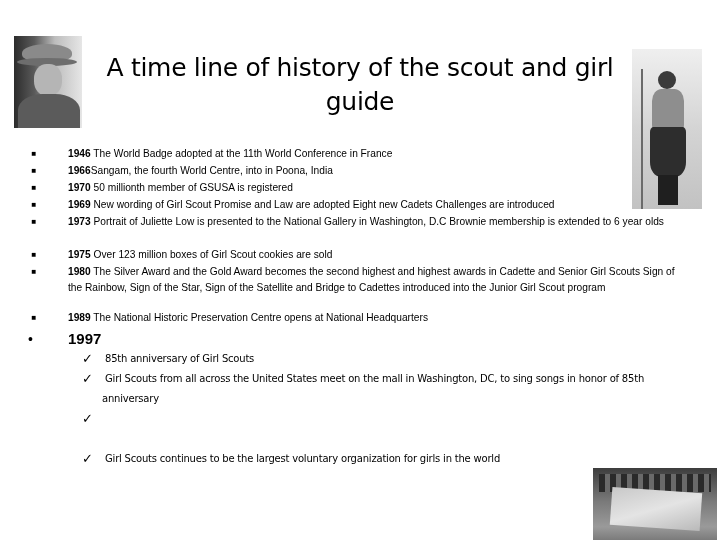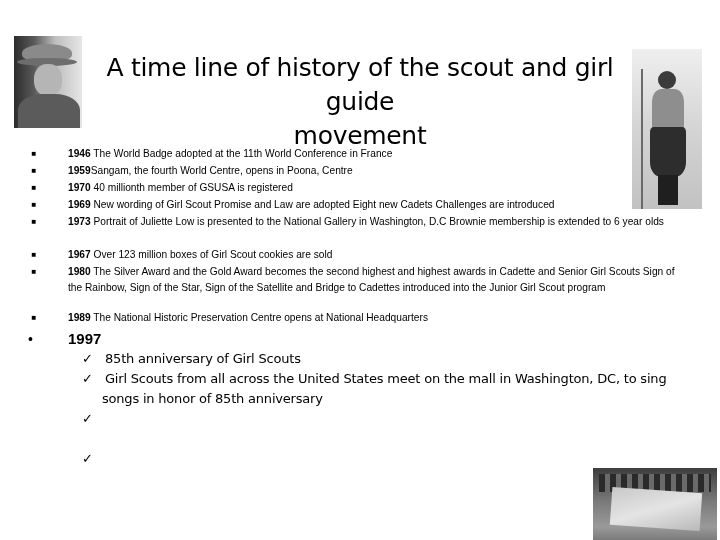--- a/index.html
+++ b/index.html
@@ -47,79 +47,78 @@
     text-align: center; font-size: 25px; line-height: 34px;
     font-family: "DejaVu Sans", sans-serif; font-weight: normal; letter-spacing: -0.3px;
   }
   .item { position: absolute; left: 68px; width: 615px; font-size: 10.2px; line-height: 16px; }
   .item .yr { font-weight: bold; margin-top: 12px; }
   .bullet { position: absolute; left: 30px; width: 8px; text-align: center; font-size: 8px; line-height: 16px; }
 
   .item-1997 { position: absolute; left: 68px; top: 313px; font-size: 15px; line-height: 18px; font-weight: bold; }
   .bullet-1997 { position: absolute; left: 28px; top: 313px; font-size: 14px; line-height: 18px; }
 
-  .sub { position: absolute; left: 102px; width: 590px; font-size: 13px; line-height: 20px;
+  .sub { position: absolute; left: 102px; width: 590px; font-size: 10px; line-height: 20px;
     font-family: "DejaVu Sans", sans-serif; letter-spacing: -0.2px; }
   .check { position: absolute; left: 82px; font-size: 13px; line-height: 20px; }
 </style>
 </head>
 <body>
 
 <div class="slide">
 
   <div class="photo photo-portrait">
     <div class="hat"></div>
     <div class="hat-brim"></div>
     <div class="face"></div>
     <div class="coat"></div>
   </div>
 
   <div class="title">
     <div>A time line of history of the scout and girl guide</div>
-    <div>movement</div>
   </div>
 
   <div class="photo photo-girl">
     <div class="staff"></div>
     <div class="head"></div>
     <div class="body"></div>
     <div class="skirt"></div>
     <div class="legs"></div>
   </div>
 
   <div class="timeline">
 
     <span class="bullet" style="top:129px">■</span>
     <div class="item" style="top:129px">
       <span class="yr">1946</span><span> The World Badge adopted at the 11th World Conference in France</span>
     </div>
 
     <span class="bullet" style="top:146px">■</span>
     <div class="item" style="top:146px">
-      <span class="yr">1959</span><span>Sangam, the fourth World Centre, opens in Poona, Centre</span>
+      <span class="yr">1966</span><span>Sangam, the fourth World Centre, into in Poona, India</span>
     </div>
 
     <span class="bullet" style="top:163px">■</span>
     <div class="item" style="top:163px">
-      <span class="yr">1970</span><span> 40 millionth member of GSUSA is registered</span>
+      <span class="yr">1970</span><span> 50 millionth member of GSUSA is registered</span>
     </div>
 
     <span class="bullet" style="top:180px">■</span>
     <div class="item" style="top:180px">
       <span class="yr">1969</span><span> New wording of Girl Scout Promise and Law are adopted Eight new Cadets Challenges are introduced</span>
     </div>
 
     <span class="bullet" style="top:197px">■</span>
     <div class="item" style="top:197px">
       <span class="yr">1973</span><span> Portrait of Juliette Low is presented to the National Gallery in Washington, D.C Brownie membership is extended to 6 year olds</span>
     </div>
 
     <span class="bullet" style="top:230px">■</span>
     <div class="item" style="top:230px">
-      <span class="yr">1967</span><span> Over 123 million boxes of Girl Scout cookies are sold</span>
+      <span class="yr">1975</span><span> Over 123 million boxes of Girl Scout cookies are sold</span>
     </div>
 
     <span class="bullet" style="top:247px">■</span>
     <div class="item" style="top:247px">
       <span class="yr">1980</span><span> The Silver Award and the Gold Award becomes the second highest and highest awards in Cadette and Senior Girl Scouts Sign of the Rainbow, Sign of the Star, Sign of the Satellite and Bridge to Cadettes introduced into the Junior Girl Scout program</span>
     </div>
 
     <span class="bullet" style="top:293px">■</span>
     <div class="item" style="top:293px">
       <span class="yr">1989</span><span> The National Historic Preservation Centre opens at National Headquarters</span>
@@ -131,19 +130,20 @@
 
   <span class="check" style="top:332px">✓</span>
   <div class="sub" style="top:332px; left:105px">85th anniversary of Girl Scouts</div>
 
   <span class="check" style="top:352px">✓</span>
   <div class="sub" style="top:352px; text-indent:3px">Girl Scouts from all across the United States meet on the mall in Washington, DC, to sing songs in honor of 85th anniversary</div>
 
   <span class="check" style="top:392px">✓</span>
 
   <span class="check" style="top:432px">✓</span>
+  <div class="sub" style="top:432px; text-indent:3px">Girl Scouts continues to be the largest voluntary organization for girls in the world</div>
 
   <div class="photo photo-group">
     <div class="people"></div>
     <div class="banner"></div>
   </div>
 
 </div>
 
 </body></html>

